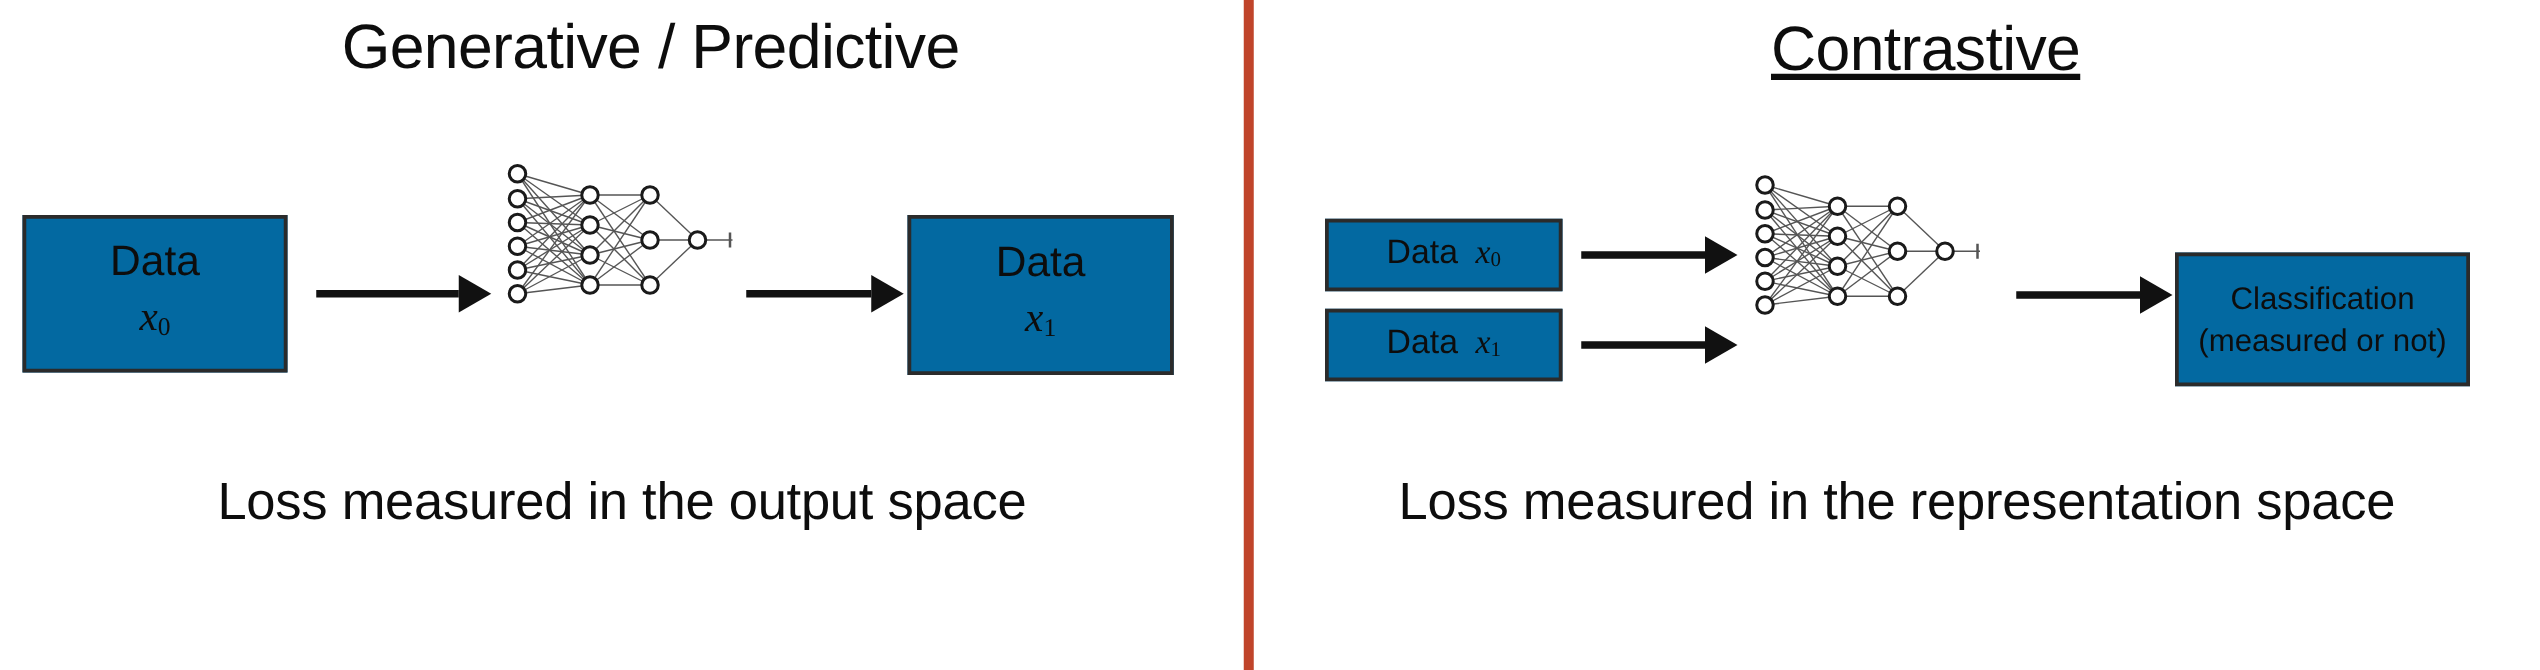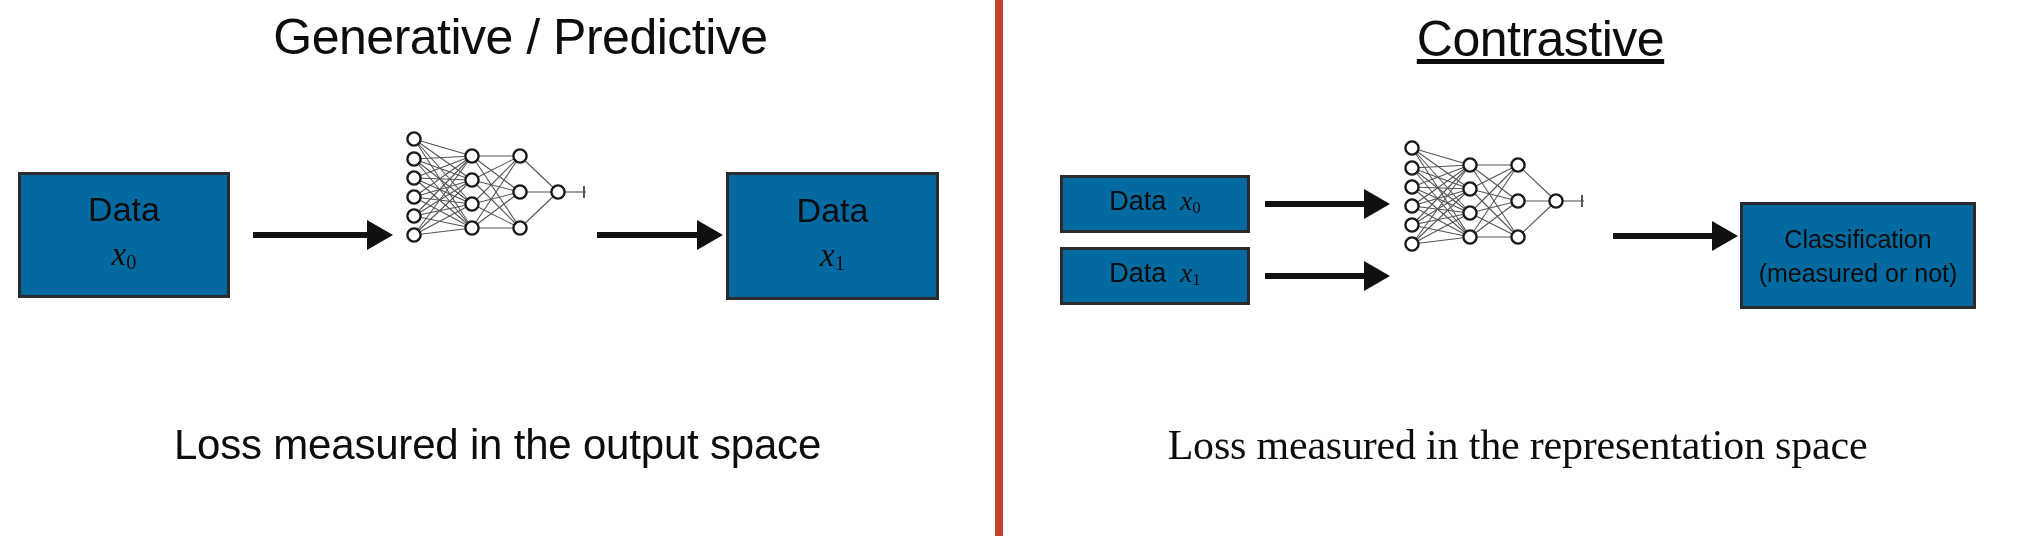--- a/index.html
+++ b/index.html
@@ -133,27 +133,26 @@
   }
 
   
   .captions {
     position: absolute;
     left: 0;
     width: 100%;
     text-align: center;
   }
   .panel.left  .captions { top: 370px; }
-  .panel.right .captions { top: 370px; font-family: Liberation Serif, serif; }
+  .panel.right .captions { top: 370px; }
   .caption {
     font-size: 42px;
     line-height: 62px;
     white-space: nowrap;
     letter-spacing: -0.2px;
-    margin-top: 44px;
   }
 </style>
 </head>
 <body>
 
 <div id="root">
 
   <div class="panel left">
 
     <div class="panel-title">Generative / Predictive</div>

